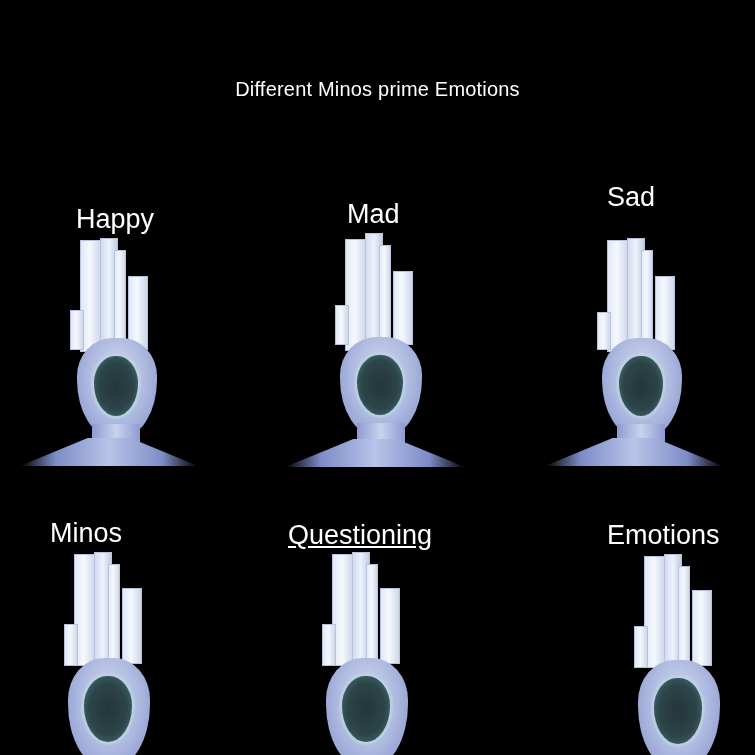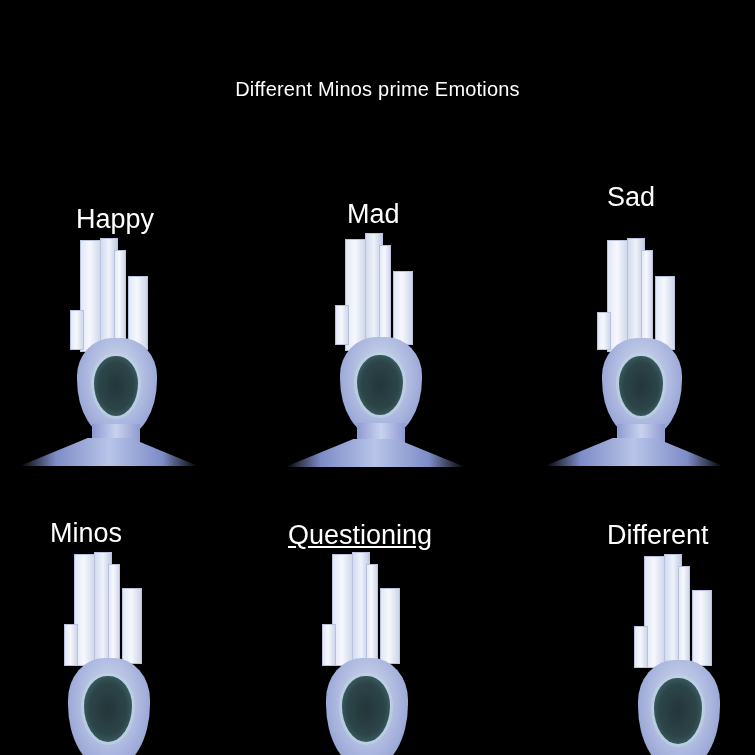--- a/index.html
+++ b/index.html
@@ -84,21 +84,21 @@
     <div class="block mid" style="left:52px;top:2px;width:18px;height:110px;"></div>
     <div class="block" style="left:66px;top:14px;width:12px;height:100px;"></div>
     <div class="block" style="left:80px;top:38px;width:20px;height:76px;"></div>
     <div class="block" style="left:22px;top:74px;width:14px;height:42px;"></div>
     <div class="head" style="left:26px;top:108px;width:82px;height:110px;"></div>
     <div class="mouth" style="left:42px;top:126px;width:48px;height:66px;"></div>
   </div>
 </div>
 
 <div class="cell" style="left:0;top:0;">
-  <div class="label" style="left:607px;top:520px;">Different</div>
+  <div class="label" style="left:607px;top:520px;">Emotions</div>
   <div class="fig" style="left:620px;top:550px;width:135px;height:205px;">
     <div class="block" style="left:24px;top:6px;width:22px;height:112px;"></div>
     <div class="block mid" style="left:44px;top:4px;width:18px;height:110px;"></div>
     <div class="block" style="left:58px;top:16px;width:12px;height:100px;"></div>
     <div class="block" style="left:72px;top:40px;width:20px;height:76px;"></div>
     <div class="block" style="left:14px;top:76px;width:14px;height:42px;"></div>
     <div class="head" style="left:18px;top:110px;width:82px;height:110px;"></div>
     <div class="mouth" style="left:34px;top:128px;width:48px;height:66px;"></div>
   </div>
 </div>

